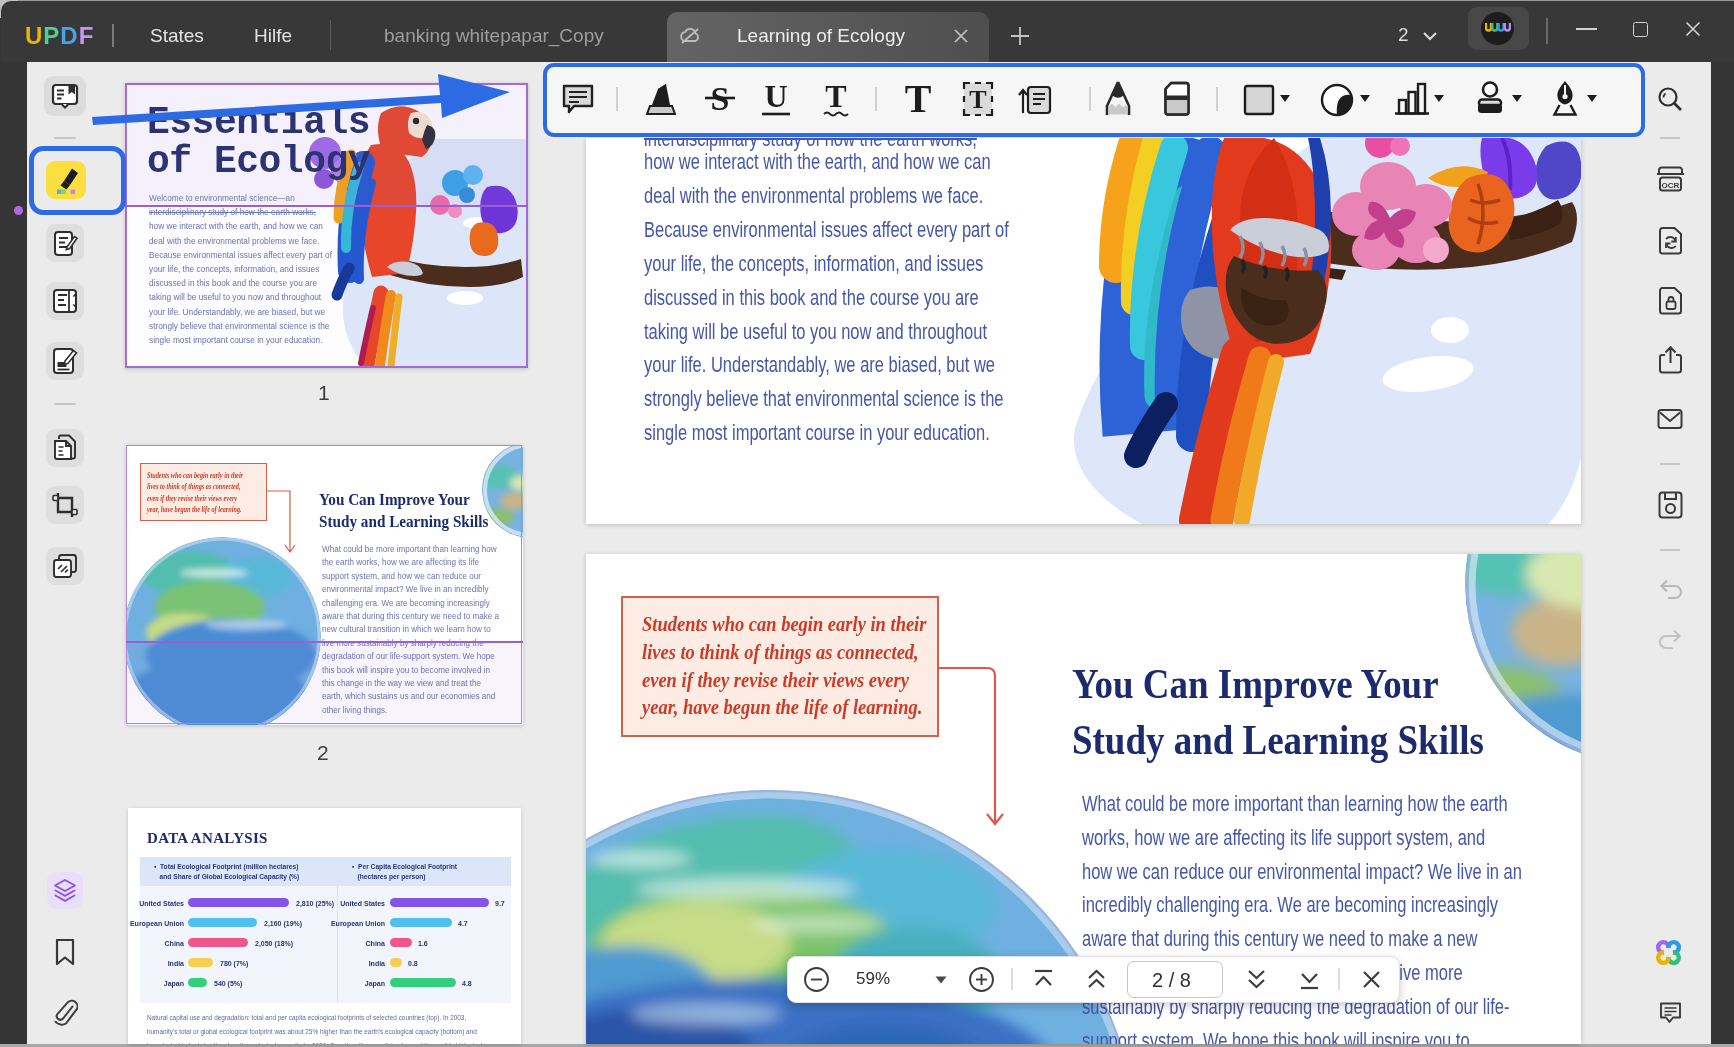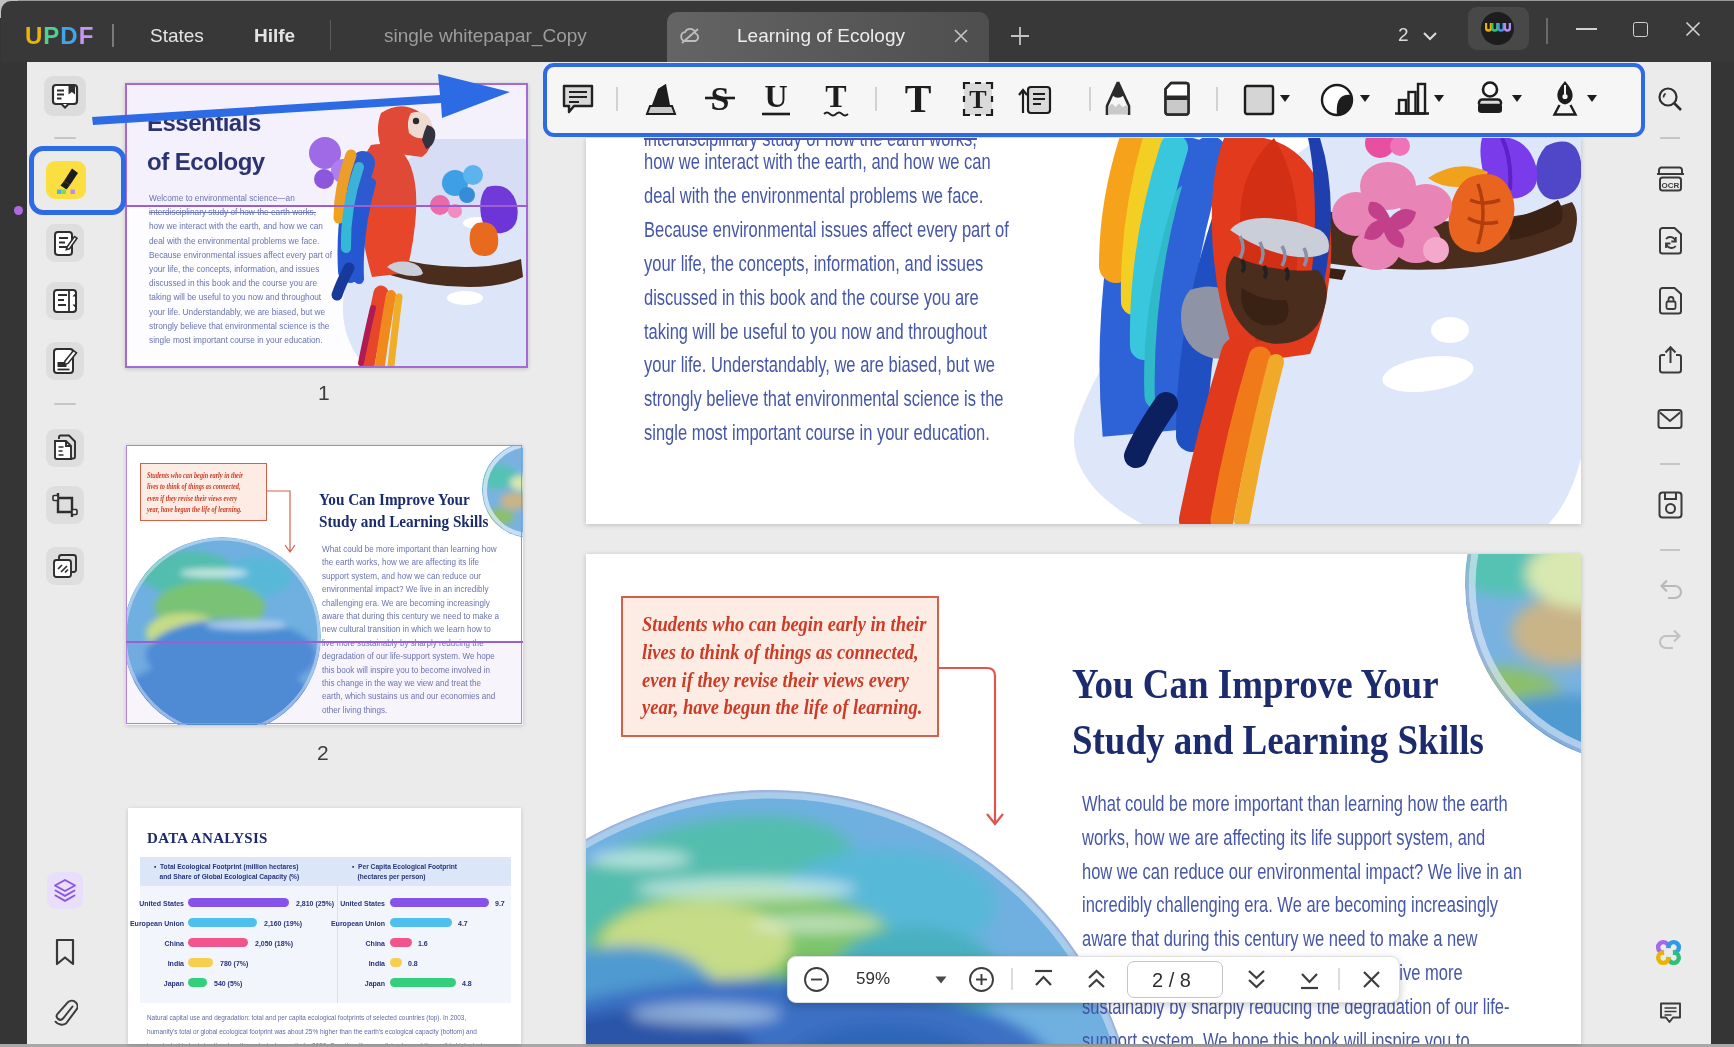--- a/index.html
+++ b/index.html
@@ -17,23 +17,23 @@
 <div class="abs" style="left:0;top:0;width:18px;height:18px;background:#c0c0c0;"></div>
 <div class="abs" style="left:1px;top:1px;width:1733px;height:61px;background:#383838;border-top-left-radius:10px;"></div>
 
 <div class="abs" style="left:27px;top:62px;width:1684px;height:982px;background:#ebebeb;"></div>
 
 <div class="abs" style="left:25px;top:22px;font-size:24px;font-weight:bold;letter-spacing:1px;">
   <span style="color:#eab308;">U</span><span style="color:#4fd091;">P</span><span style="color:#41a5e8;">D</span><span style="color:#c795f2;">F</span>
 </div>
 <div class="abs" style="left:112px;top:24px;width:2px;height:23px;background:#7a7a7a;"></div>
 <div class="abs" style="left:150px;top:25px;font-size:19px;color:#e4e4e4;">States</div>
-<div class="abs" style="left:254px;top:25px;font-size:19px;color:#e4e4e4;font-weight:bold;">Hilfe</div>
+<div class="abs" style="left:254px;top:25px;font-size:19px;color:#e4e4e4;">Hilfe</div>
 <div class="abs" style="left:330px;top:20px;width:1px;height:30px;background:#5c5c5c;"></div>
-<div class="abs" style="left:384px;top:25px;font-size:19px;color:#9d9d9d;">single whitepapar_Copy</div>
+<div class="abs" style="left:384px;top:25px;font-size:19px;color:#9d9d9d;">banking whitepapar_Copy</div>
 
 <div class="abs" style="left:667px;top:12px;width:322px;height:50px;background:linear-gradient(90deg,#646464,#4e4e4e);border-radius:10px 10px 0 0;"></div>
 <svg class="abs" style="left:678px;top:25px;" width="24" height="22" viewBox="0 0 24 22">
   <path d="M6.5 16 A4.5 4.5 0 0 1 7 7.2 A5.5 5.5 0 0 1 17.5 8.5 A4 4 0 0 1 17.5 16 Z" fill="none" stroke="#bdbdbd" stroke-width="1.8"></path>
   <line x1="4" y1="18" x2="20" y2="4" stroke="#bdbdbd" stroke-width="1.8"></line>
 </svg>
 <div class="abs" style="left:737px;top:25px;font-size:19px;color:#ededed;">Learning of Ecology</div>
 <svg class="abs" style="left:953px;top:28px;" width="16" height="16" viewBox="0 0 16 16">
     <path d="M2 2 L14 14 M14 2 L2 14" stroke="#c4c4c4" stroke-width="1.7"></path>
   </svg>
@@ -184,21 +184,21 @@
     <path d="M248 184 q12 9 27 9 q8 0 9 -3 q-3 -9 -14 -11 q-14 -2 -22 5" fill="#c9ced8"></path>
 
     <g fill="none" stroke-linecap="round">
       <path d="M242 210 Q234 245 228 282" stroke="#e8462a" stroke-width="15"></path>
       <path d="M252 212 Q246 245 241 282" stroke="#f08a1c" stroke-width="10"></path>
       <path d="M260 214 Q256 245 252 283" stroke="#f0ad28" stroke-width="7"></path>
       <path d="M234 225 Q228 250 222 280" stroke="#b01c52" stroke-width="6"></path>
     </g>
     </g>
   </svg>
-  <div class="abs" style="left:22px;top:20px;width:240px;font-family:Liberation Sans, sans-serif;font-weight:bold;color:#232e6b;font-size:24px;line-height:39px;letter-spacing:-.5px;">Essentials<br>of Ecology</div>
+  <div class="abs" style="left:22px;top:20px;width:240px;font-family:Liberation Mono, monospace;font-weight:bold;color:#232e6b;font-size:38px;line-height:39px;letter-spacing:-.5px;">Essentials<br>of Ecology</div>
   <div class="abs" style="left:24px;top:108px;width:230px;color:#6a74b0;font-size:9px;line-height:14.2px;transform:scaleX(.92);transform-origin:0 0;">Welcome to environmental science—an<br><span style="text-decoration:line-through;">interdisciplinary study of how the earth works,</span><br>how we interact with the earth, and how we can<br>deal with the environmental problems we face.<br>Because environmental issues affect every part of<br>your life, the concepts, information, and issues<br>discussed in this book and the course you are<br>taking will be useful to you now and throughout<br>your life. Understandably, we are biased, but we<br>strongly believe that environmental science is the<br>single most important course in your education.</div>
   <div class="abs" style="left:0;top:0;width:403px;height:123px;background:rgba(150,110,220,0.08);"></div>
 </div>
 <div class="abs" style="left:125px;top:83px;width:399px;height:281px;border:2px solid #a36ad8;pointer-events:none;"></div>
 <div class="abs" style="left:125px;top:205px;width:403px;height:2px;background:#9a5fd3;"></div>
 <div class="abs" style="left:318px;top:381px;font-size:21px;color:#3c3c3c;">1</div>
 
 <div class="abs" style="left:126px;top:445px;width:397px;height:280px;background:#fff;box-shadow:0 1px 4px rgba(0,0,0,.18);overflow:hidden;">
   <svg class="abs" style="left:0;top:0;" width="397" height="280" viewBox="0 0 397 280">
     <rect width="397" height="280" fill="#fff"></rect>

